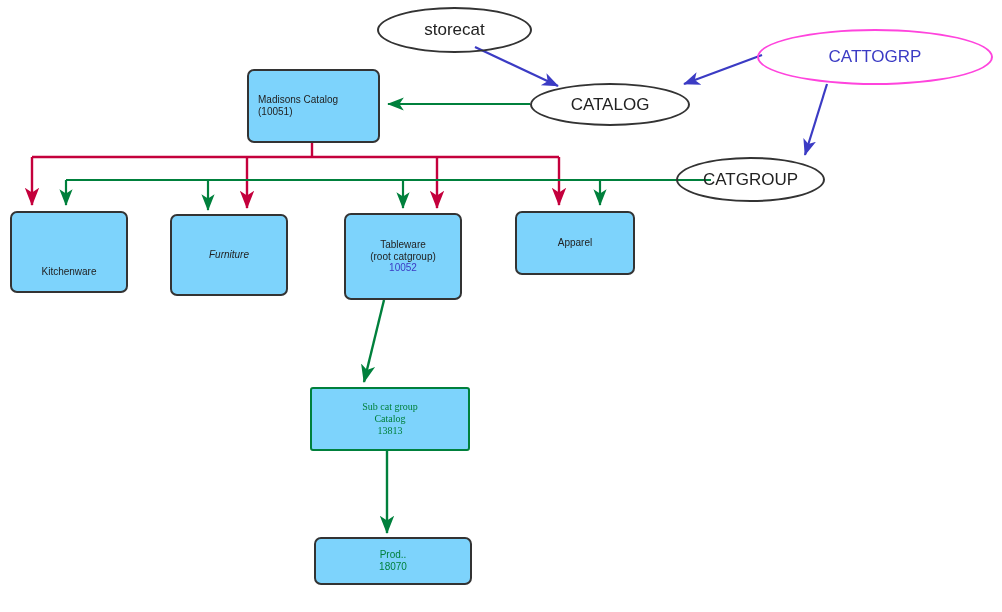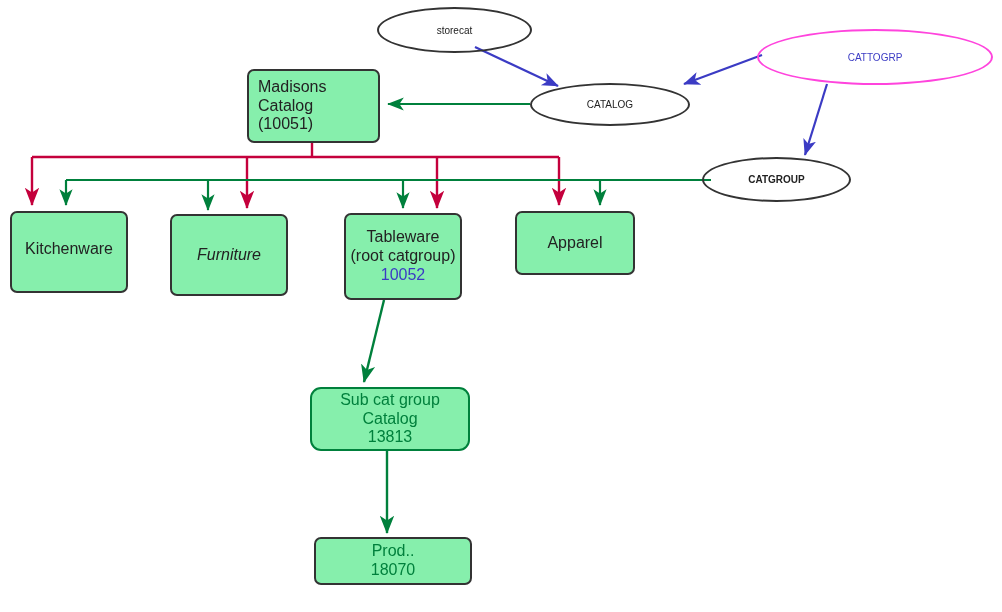--- a/index.html
+++ b/index.html
@@ -30,50 +30,51 @@
     box-sizing: border-box;
     display: flex;
     align-items: center;
     justify-content: center;
     text-align: center;
     line-height: 1.18;
   }
   .box {
     border: 2px solid #333333;
     border-radius: 7px;
-    background: #86efac;
+    background: #7dd3fc;
     color: #222222;
-    font-size: 16px;
+    font-size: 10px;
   }
   .box.green-frame {
     border-color: #00803c;
-    border-radius: 11px;
+    border-radius: 3px;
+    font-family: Liberation Serif, serif;
   }
   .txt-green { color: #00803c; }
   .txt-blue { color: #3b3bc4; }
   .node .label { display: block; }
   .align-left {
     justify-content: flex-start;
     text-align: left;
     padding-left: 9px;
   }
   .align-bottom {
     align-items: flex-end;
-    padding-bottom: 32px;
+    padding-bottom: 13px;
   }
   .ellipse {
     position: absolute;
     box-sizing: border-box;
     border: 2px solid #333333;
     border-radius: 50%;
     background: transparent;
     display: flex;
     align-items: center;
     justify-content: center;
-    font-size: 10px;
+    font-size: 17px;
     color: #222222;
   }
   .ellipse.magenta {
     border-color: #ff44dd;
     border-width: 2px;
   }
 </style>
 </head>
 <body>
 
@@ -123,21 +124,21 @@
   </div>
 
   <div class="ellipse magenta" style="left:757px; top:29px; width:236px; height:56px;">
     <span class="txt-blue">CATTOGRP</span>
   </div>
 
   <div class="ellipse" style="left:530px; top:83px; width:160px; height:43px;">
     <span>CATALOG</span>
   </div>
 
-  <div class="ellipse" style="left:702px; top:157px; width:149px; height:45px;font-weight:bold;">
+  <div class="ellipse" style="left:676px; top:157px; width:149px; height:45px;">
     <span>CATGROUP</span>
   </div>
 
   <div class="node box align-left" style="left:247px; top:69px; width:133px; height:74px;">
     <div>
       <span class="label">Madisons Catalog</span>
       <span class="label">(10051)</span>
     </div>
   </div>
 

